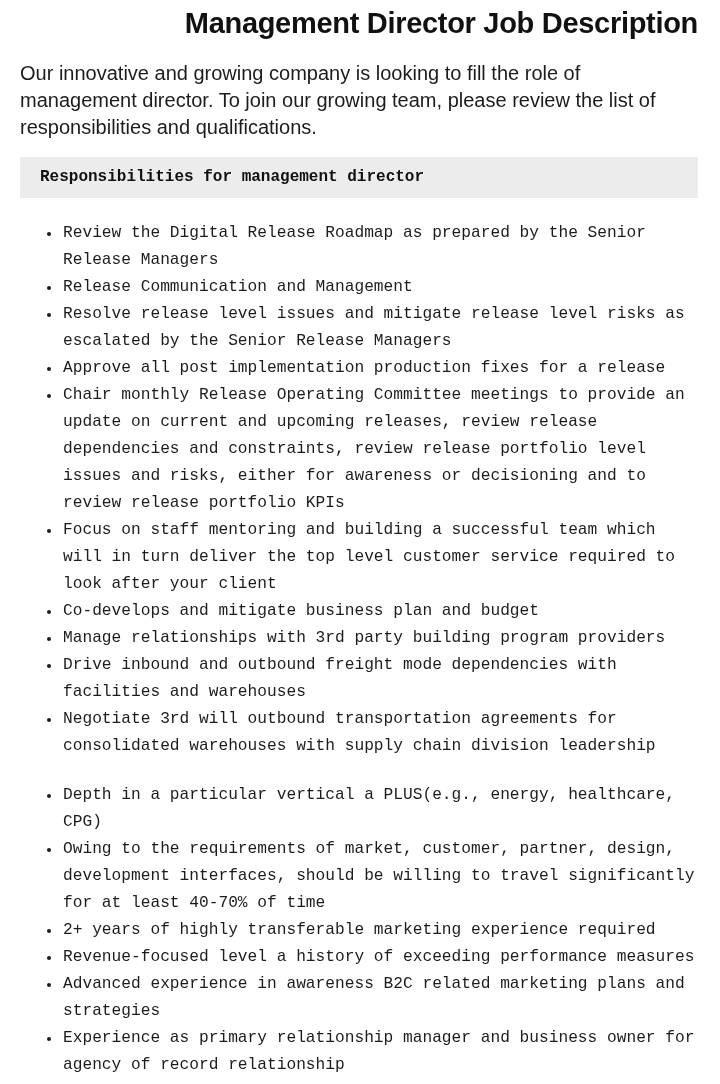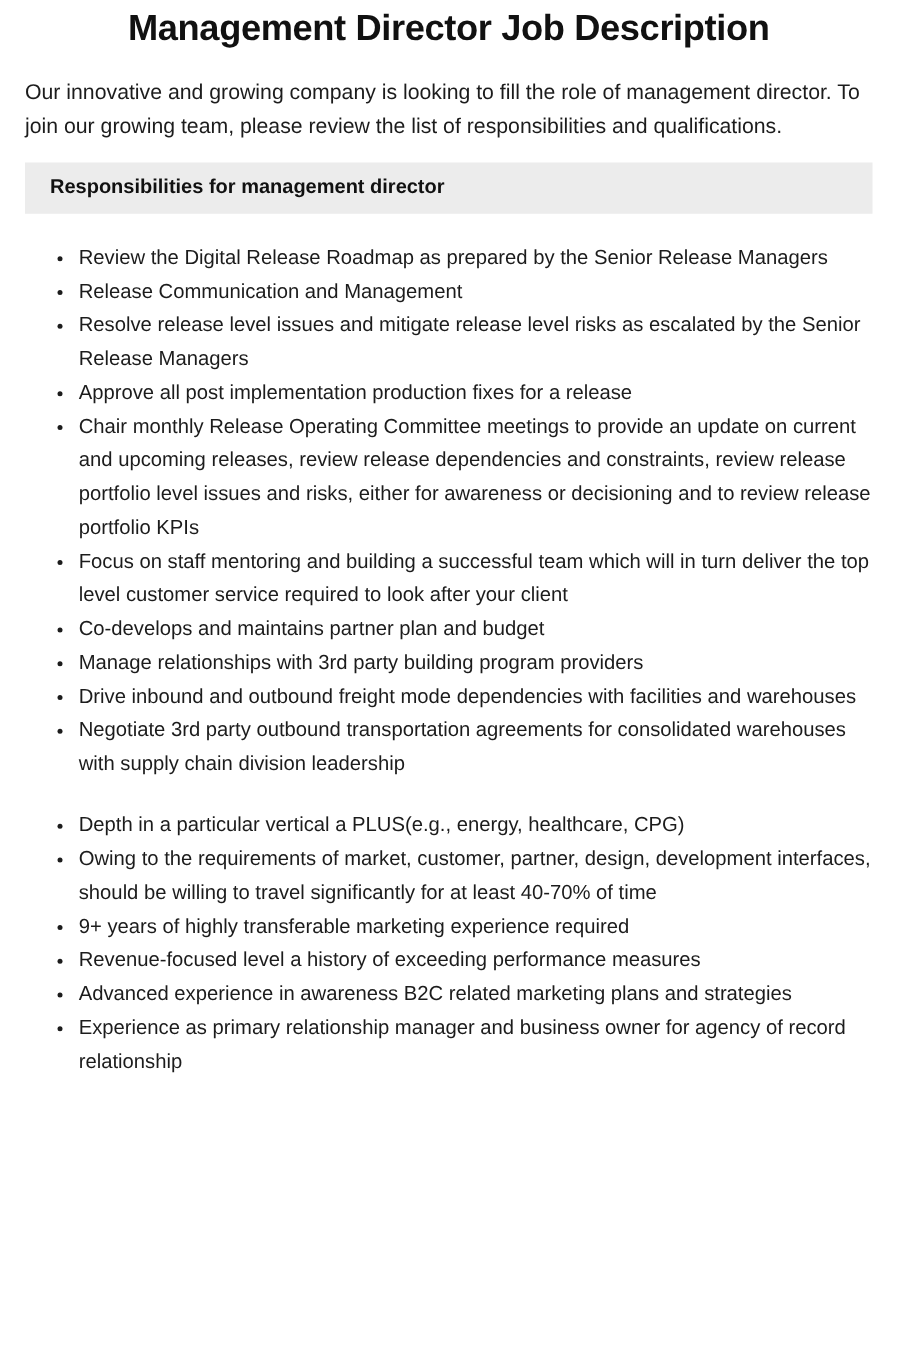--- a/index.html
+++ b/index.html
@@ -14,31 +14,32 @@
     -webkit-font-smoothing: antialiased;
   }
   .page {
     padding: 6px 22px 30px 20px;
   }
   h1.doc-title {
     margin: 0;
     font-size: 29px;
     line-height: 34px;
     font-weight: 700;
-    text-align: center;
+    text-align: right;
     color: #111111;
     letter-spacing: -0.3px;
   }
   p.intro {
     margin: 20px 0 0 0;
-    font-size: 17px;
+    font-size: 20px;
     line-height: 27px;
   }
   .section {
     margin-top: 16px;
+    font-family: Liberation Mono, monospace;
   }
   .section-heading {
     background: var(--heading-bg, #ececec);
     font-size: 16px;
     line-height: 18px;
     font-weight: 700;
     padding: 11px 20px 12px 20px;
     color: #111111;
   }
   ul.bullet-list {
@@ -66,31 +67,31 @@
 
   <div class="section">
     <div class="section-heading">Responsibilities for management director</div>
     <ul class="bullet-list">
       <li>Review the Digital Release Roadmap as prepared by the Senior Release Managers</li>
       <li>Release Communication and Management</li>
       <li>Resolve release level issues and mitigate release level risks as escalated by the Senior Release Managers</li>
       <li>Approve all post implementation production fixes for a release</li>
       <li>Chair monthly Release Operating Committee meetings to provide an update on current and upcoming releases, review release dependencies and constraints, review release portfolio level issues and risks, either for awareness or decisioning and to review release portfolio KPIs</li>
       <li>Focus on staff mentoring and building a successful team which will in turn deliver the top level customer service required to look after your client</li>
-      <li>Co-develops and maintains partner plan and budget</li>
+      <li>Co-develops and mitigate business plan and budget</li>
       <li>Manage relationships with 3rd party building program providers</li>
       <li>Drive inbound and outbound freight mode dependencies with facilities and warehouses</li>
-      <li>Negotiate 3rd party outbound transportation agreements for consolidated warehouses with supply chain division leadership</li>
+      <li>Negotiate 3rd will outbound transportation agreements for consolidated warehouses with supply chain division leadership</li>
     </ul>
   </div>
 
   <div class="section">
     <ul class="bullet-list">
       <li>Depth in a particular vertical a PLUS(e.g., energy, healthcare, CPG)</li>
       <li>Owing to the requirements of market, customer, partner, design, development interfaces, should be willing to travel significantly for at least 40-70% of time</li>
-      <li>9+ years of highly transferable marketing experience required</li>
+      <li>2+ years of highly transferable marketing experience required</li>
       <li>Revenue-focused level a history of exceeding performance measures</li>
       <li>Advanced experience in awareness B2C related marketing plans and strategies</li>
       <li>Experience as primary relationship manager and business owner for agency of record relationship</li>
     </ul>
   </div>
 
 </div>
 
 </body></html>

